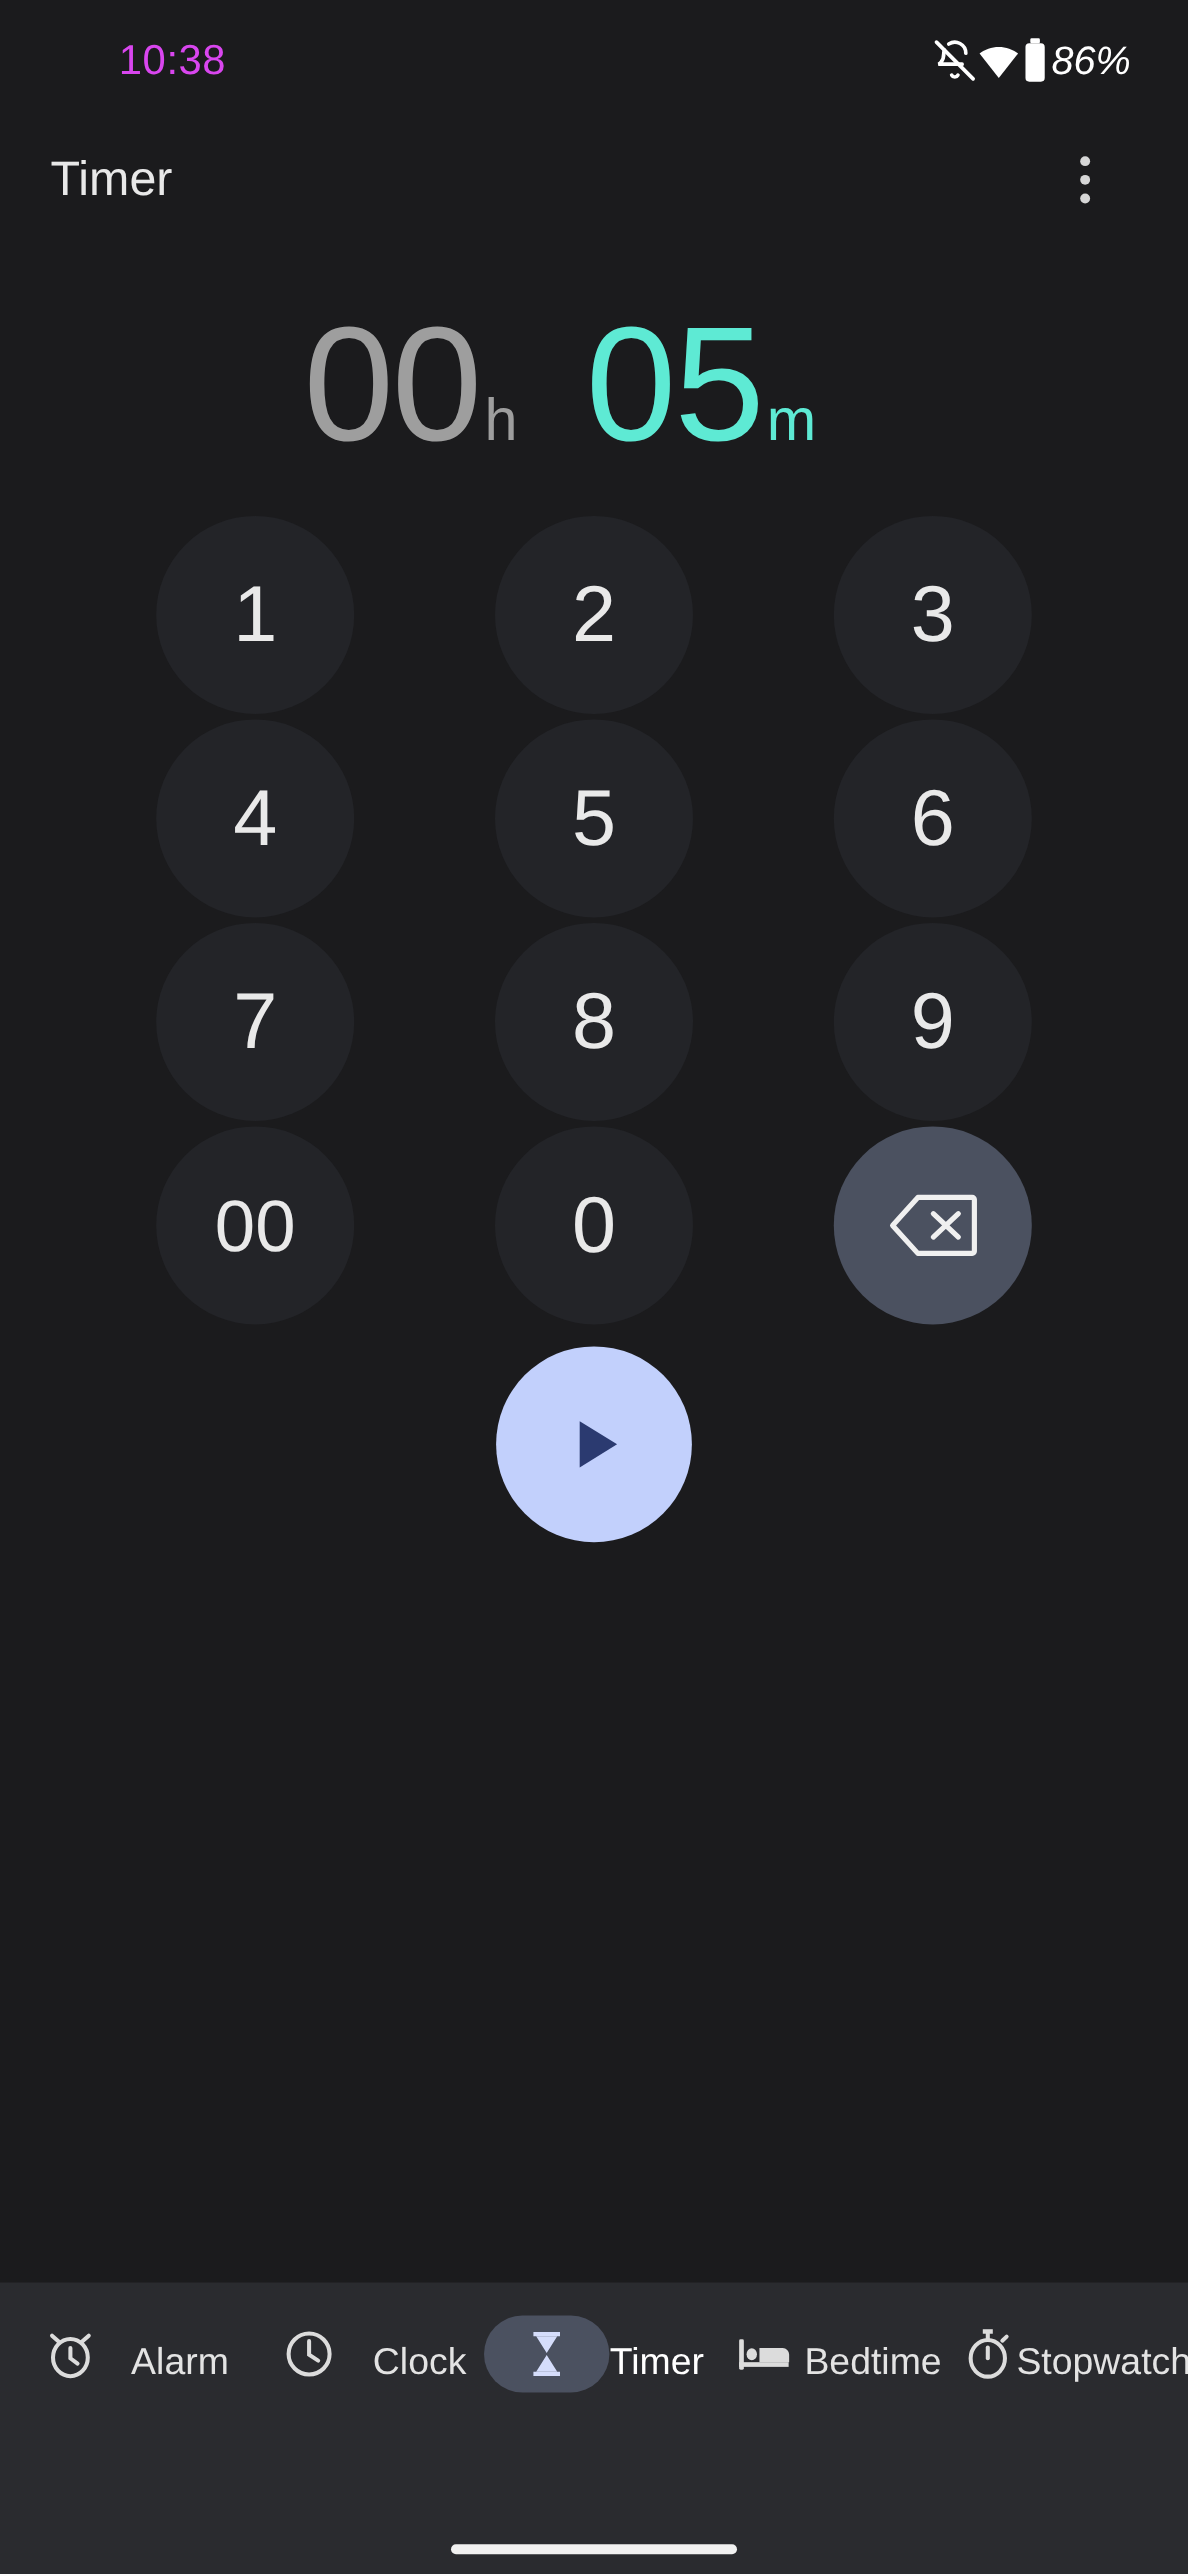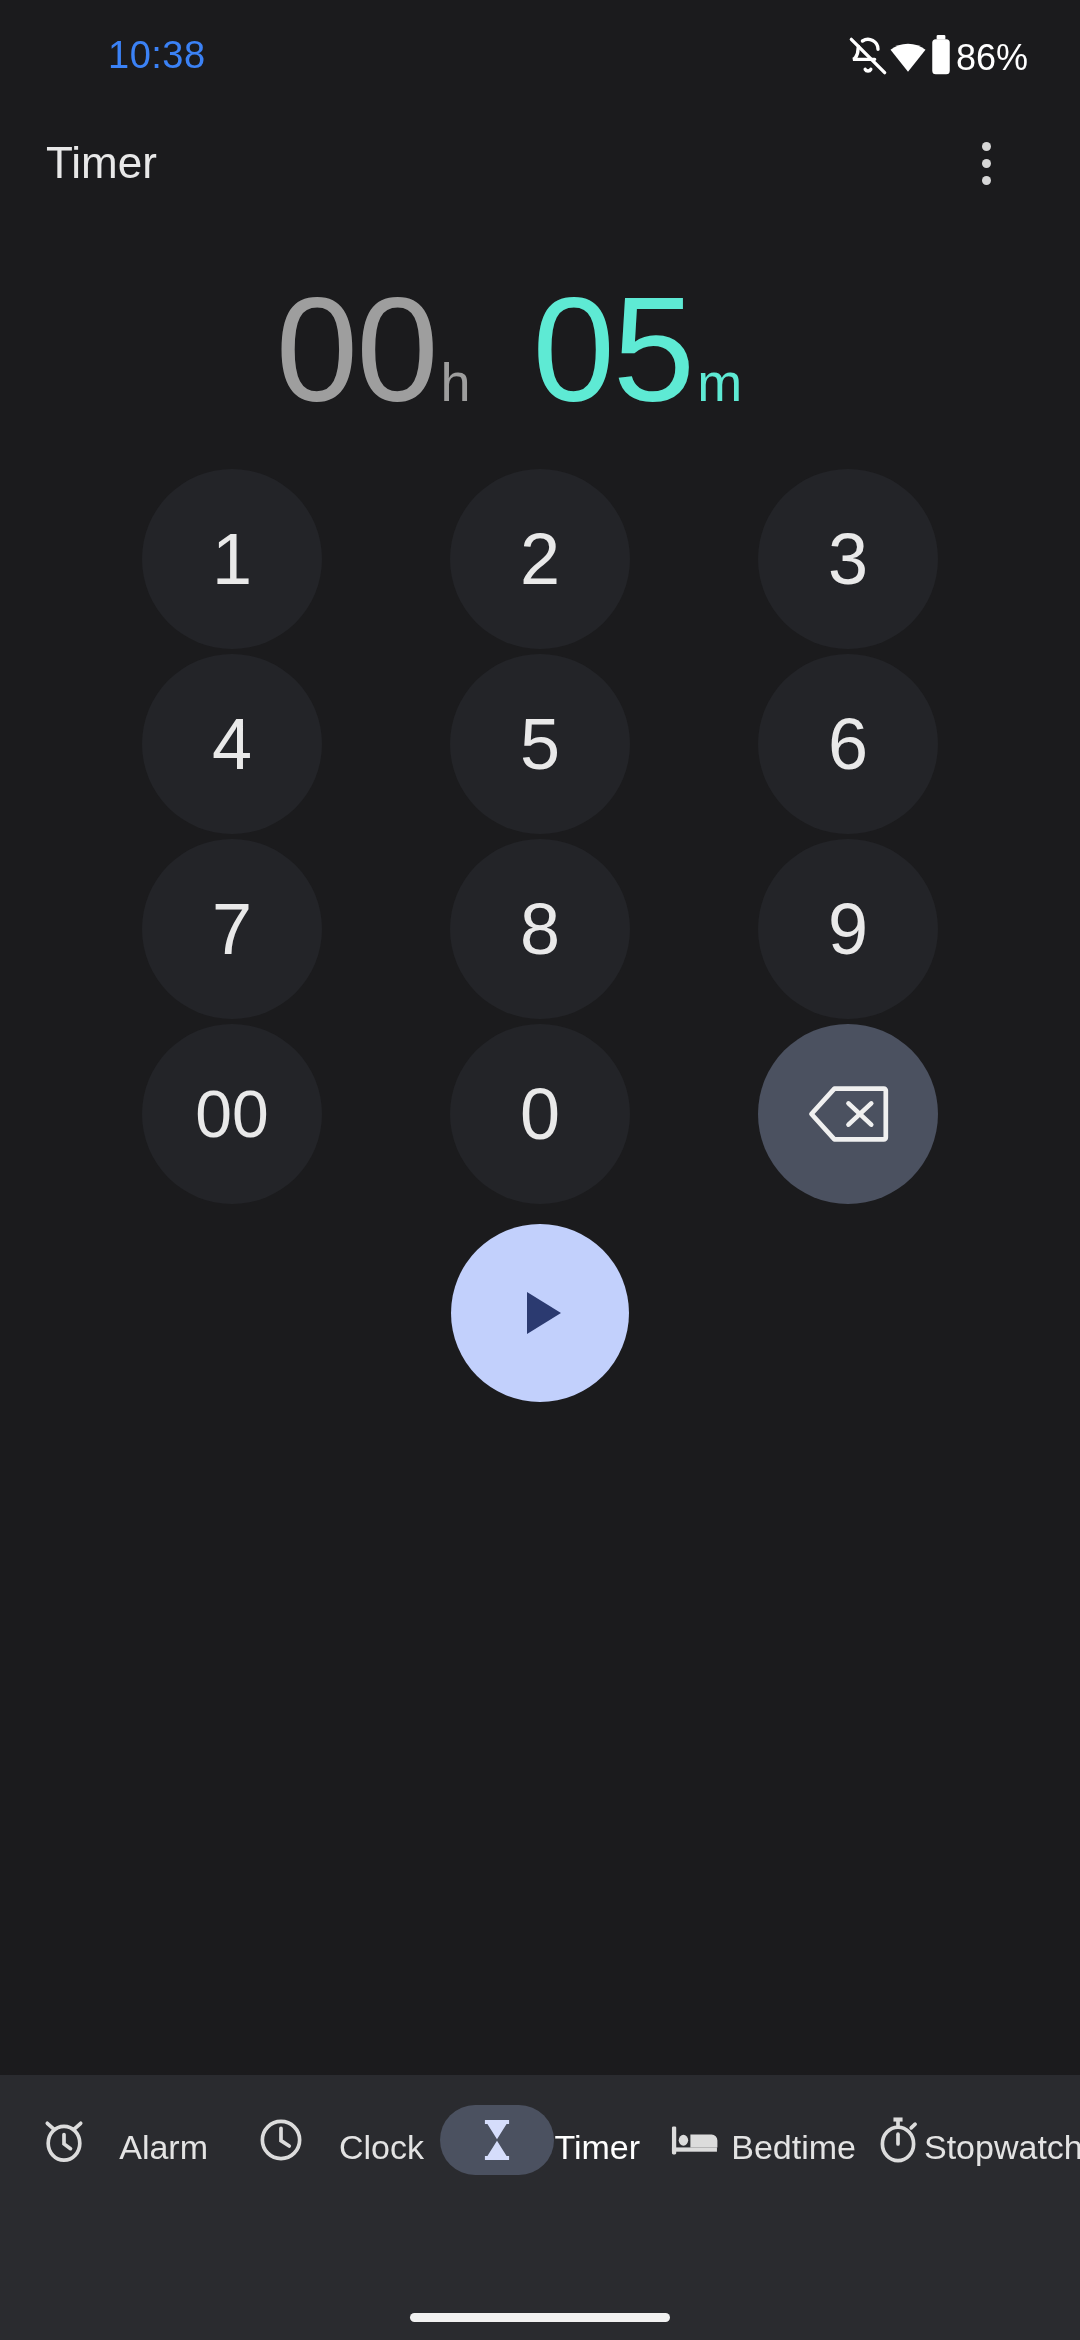--- a/index.html
+++ b/index.html
@@ -19,28 +19,28 @@
   
   .statusbar {
     height:110px;
     flex:0 0 110px;
     display:flex; align-items:center;
     justify-content:space-between;
     padding:0 52px 0 0;
     position:relative;
   }
   .status-time {
-    color:#3b82f6;
+    color:#d946ef;
     font-size:38px;
     letter-spacing:0.5px;
     margin-left:108px;
     line-height:1;
   }
   .status-right {
-    display:flex; align-items:flex-end; 
+    display:flex; align-items:center; font-style:italic;
   }
   .status-right svg { display:block; }
   .battery-pct {
     color:#ffffff;
     font-size:36px;
     line-height:1;
     margin-left:2px;
   }
 
   

